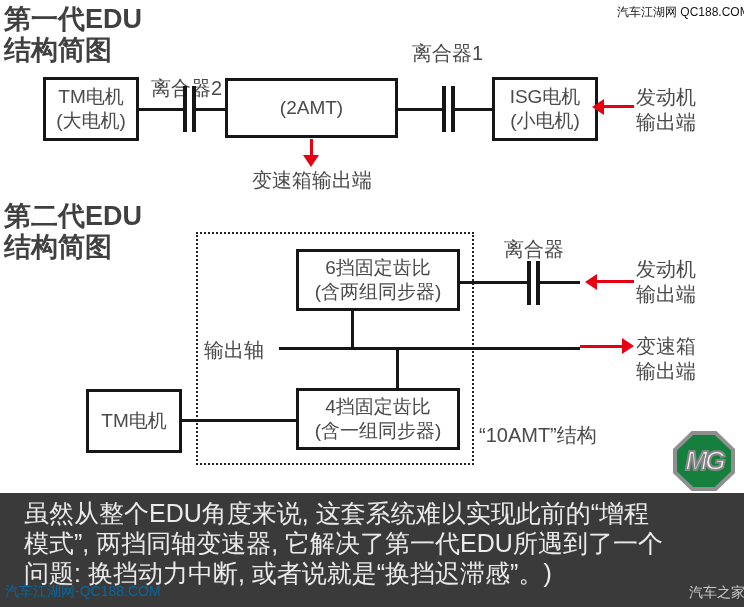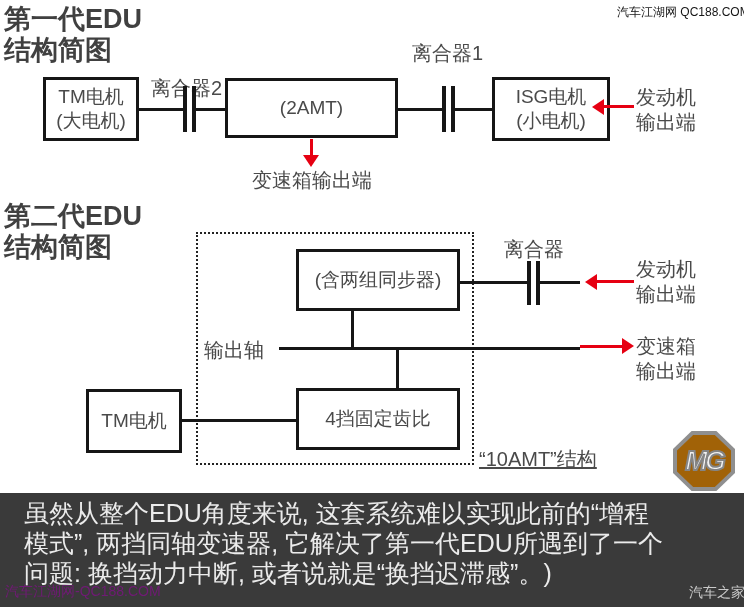--- a/index.html
+++ b/index.html
@@ -25,35 +25,35 @@
     border:2px dotted #222;background:transparent;
   }
   .rline{position:absolute;background:#e60012;height:3px;}
   .rvline{position:absolute;background:#e60012;width:3px;}
   .tri{position:absolute;width:0;height:0;}
   .tri-left{border-top:8px solid transparent;border-bottom:8px solid transparent;border-right:12px solid #e60012;}
   .tri-right{border-top:8px solid transparent;border-bottom:8px solid transparent;border-left:12px solid #e60012;}
   .tri-down{border-left:8px solid transparent;border-right:8px solid transparent;border-top:12px solid #e60012;}
   .wm{position:absolute;white-space:nowrap;}
   .wm-tr{font-size:12px;color:#151515;}
-  .wm-bl{font-size:14px;color:#701a75;}
+  .wm-bl{font-size:14px;color:#0369a1;}
   .wm-br{font-size:14px;color:#c9c9c9;}
   .footer{
     position:absolute;left:0;top:493px;width:744px;height:114px;
     background:#3a3a3a;color:#ebebeb;
   }
   .footer .fl{position:absolute;left:24px;font-size:25px;line-height:30px;white-space:nowrap;}
   .mg-outer{
     position:absolute;left:673px;top:431px;width:62px;height:60px;
     background:#8f8f8f;
     clip-path:polygon(30% 0%,70% 0%,100% 30%,100% 70%,70% 100%,30% 100%,0% 70%,0% 30%);
     display:flex;align-items:center;justify-content:center;
   }
   .mg-inner{
-    width:54px;height:52px;background:#a16207;
+    width:54px;height:52px;background:#15803d;
     clip-path:polygon(30% 0%,70% 0%,100% 30%,100% 70%,70% 100%,30% 100%,0% 70%,0% 30%);
     display:flex;align-items:center;justify-content:center;
   }
   .mg-text{
     font-size:27px;font-weight:bold;font-style:italic;
     color:#f2f2f2;-webkit-text-stroke:2px #858585;letter-spacing:-3px;
   }
 </style>
 </head>
 <body>
@@ -81,21 +81,21 @@
 
     <div class="abs box" style="left:225px;top:78px;width:173px;height:60px;">
       <div class="bl">(2AMT)</div>
     </div>
 
     <div class="hline" style="left:398px;top:108px;width:44px;"></div>
     <div class="cbar" style="left:442px;top:86px;height:46px;"></div>
     <div class="cbar" style="left:451px;top:86px;height:46px;"></div>
     <div class="hline" style="left:455px;top:108px;width:37px;"></div>
 
-    <div class="abs box" style="left:492px;top:77px;width:118px;height:64px;">
+    <div class="abs box" style="left:492px;top:77px;width:106px;height:64px;">
       <div class="bl">ISG电机</div>
       <div class="bl">(小电机)</div>
     </div>
 
     <div class="tri tri-left" style="left:592px;top:99px;"></div>
     <div class="rline" style="left:602px;top:105px;width:32px;"></div>
     <div class="abs lbl2" style="left:636px;top:85px;">
       <div>发动机</div>
       <div>输出端</div>
     </div>
@@ -105,20 +105,21 @@
     <div class="abs lbl" style="left:252px;top:167px;">变速箱输出端</div>
   </div>
 
   <div>
     <div class="abs title" style="left:4px;top:201px;">第二代EDU</div>
     <div class="abs title" style="left:4px;top:232px;">结构简图</div>
 
     <div class="dotted" style="left:196px;top:232px;width:278px;height:233px;"></div>
 
     <div class="abs box" style="left:296px;top:249px;width:164px;height:62px;">
+      <div class="bl">6挡固定齿比</div>
       <div class="bl">(含两组同步器)</div>
     </div>
 
     <div class="abs lbl" style="left:504px;top:236px;">离合器</div>
     <div class="hline" style="left:460px;top:281px;width:67px;"></div>
     <div class="cbar" style="left:527px;top:261px;height:44px;"></div>
     <div class="cbar" style="left:536px;top:261px;height:44px;"></div>
     <div class="hline" style="left:540px;top:281px;width:40px;"></div>
 
     <div class="tri tri-left" style="left:585px;top:274px;"></div>
@@ -141,23 +142,24 @@
     <div class="vline" style="left:351px;top:311px;height:37px;"></div>
     <div class="vline" style="left:396px;top:349px;height:41px;"></div>
 
     <div class="abs box" style="left:86px;top:389px;width:96px;height:64px;">
       <div class="bl">TM电机</div>
     </div>
     <div class="hline" style="left:182px;top:419px;width:114px;"></div>
 
     <div class="abs box" style="left:296px;top:388px;width:164px;height:62px;">
       <div class="bl">4挡固定齿比</div>
+      <div class="bl">(含一组同步器)</div>
     </div>
 
-    <div class="abs lbl" style="left:479px;top:446px;text-decoration:underline;">“10AMT”结构</div>
+    <div class="abs lbl" style="left:479px;top:422px;">“10AMT”结构</div>
   </div>
 
   <div class="mg-outer">
     <div class="mg-inner">
       <span class="mg-text">MG</span>
     </div>
   </div>
 
   <div class="footer">
     <div class="fl" style="top:5px;">虽然从整个EDU角度来说, 这套系统难以实现此前的“增程</div>

